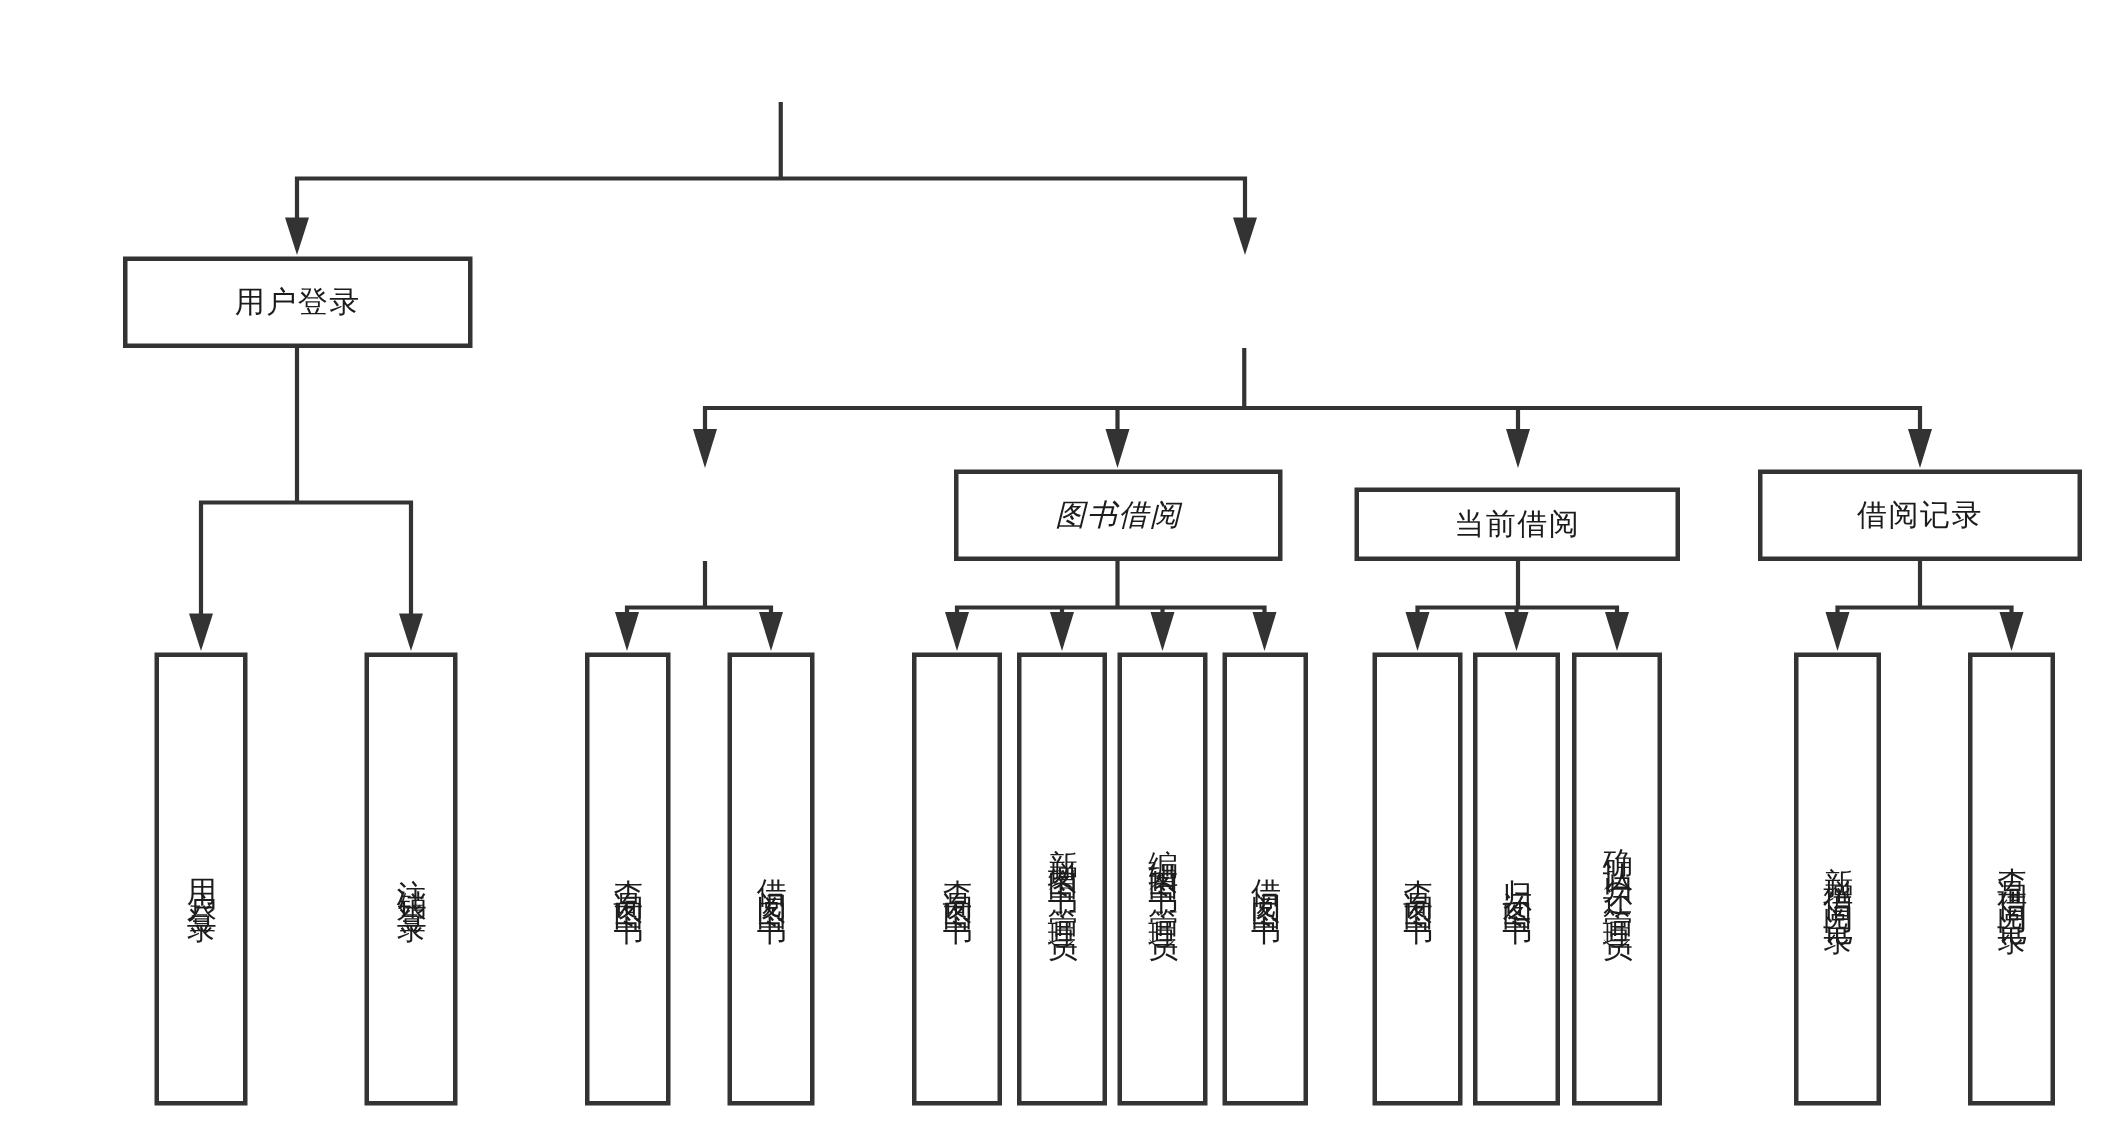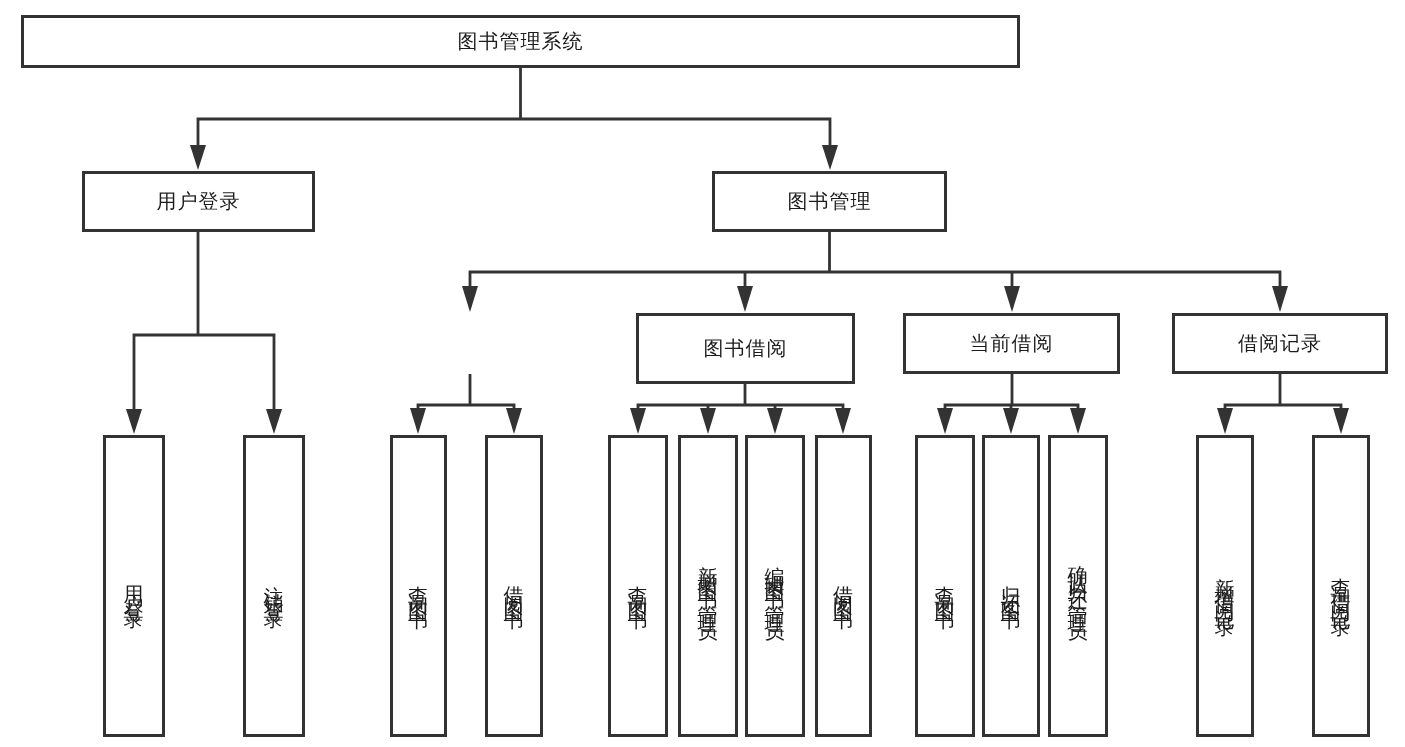--- a/index.html
+++ b/index.html
@@ -108,27 +108,25 @@
     <polygon points="937,408 953,408 945,434"></polygon>
     <polygon points="1003,408 1019,408 1011,434"></polygon>
     <polygon points="1070,408 1086,408 1078,434"></polygon>
 
     <path d="M1280,374 L1280,405"></path>
     <path d="M1225,410 L1225,405 L1341,405 L1341,410"></path>
     <polygon points="1217,408 1233,408 1225,434"></polygon>
     <polygon points="1333,408 1349,408 1341,434"></polygon>
   </svg>
 
-  <div class="node" style="left:21px;top:15px;width:999px;height:53px;">图书管理系统</div>
 
   <div class="node" style="left:82px;top:171px;width:233px;height:61px;">用户登录</div>
-  <div class="node" style="left:712px;top:171px;width:235px;height:61px;">图书管理</div>
 
-  <div class="node" style="left:636px;top:313px;width:219px;height:71px;">图书借阅</div>
-  <div class="node" style="left:903px;top:313px;width:217px;height:61px;">当前借阅</div>
+  <div class="node" style="left:636px;top:313px;width:219px;height:61px;font-style:italic;">图书借阅</div>
+  <div class="node" style="left:903px;top:325px;width:217px;height:49px;">当前借阅</div>
   <div class="node" style="left:1172px;top:313px;width:216px;height:61px;">借阅记录</div>
 
   <div class="leaf" style="left:103px;top:435px;width:62px;height:302px;">
     <span>用户登录</span>
   </div>
   <div class="leaf" style="left:243px;top:435px;width:62px;height:302px;">
     <span>注销登录</span>
   </div>
 
   <div class="leaf" style="left:390px;top:435px;width:57px;height:302px;">

